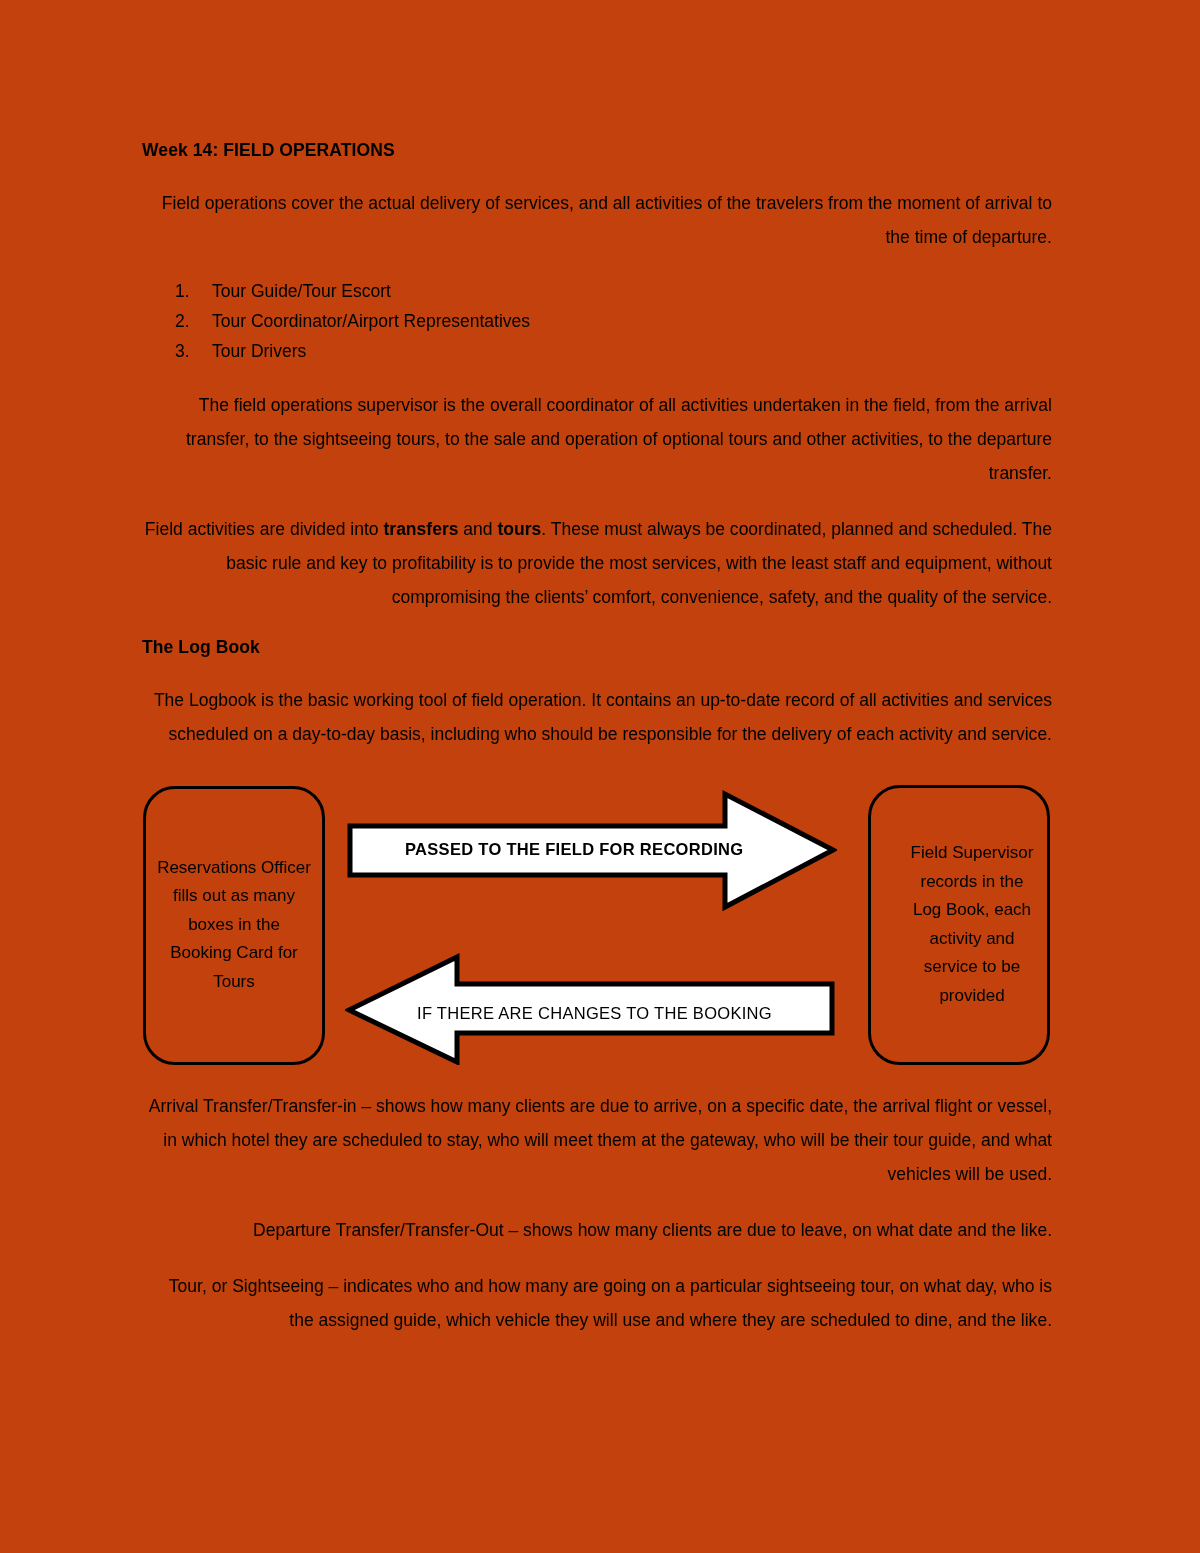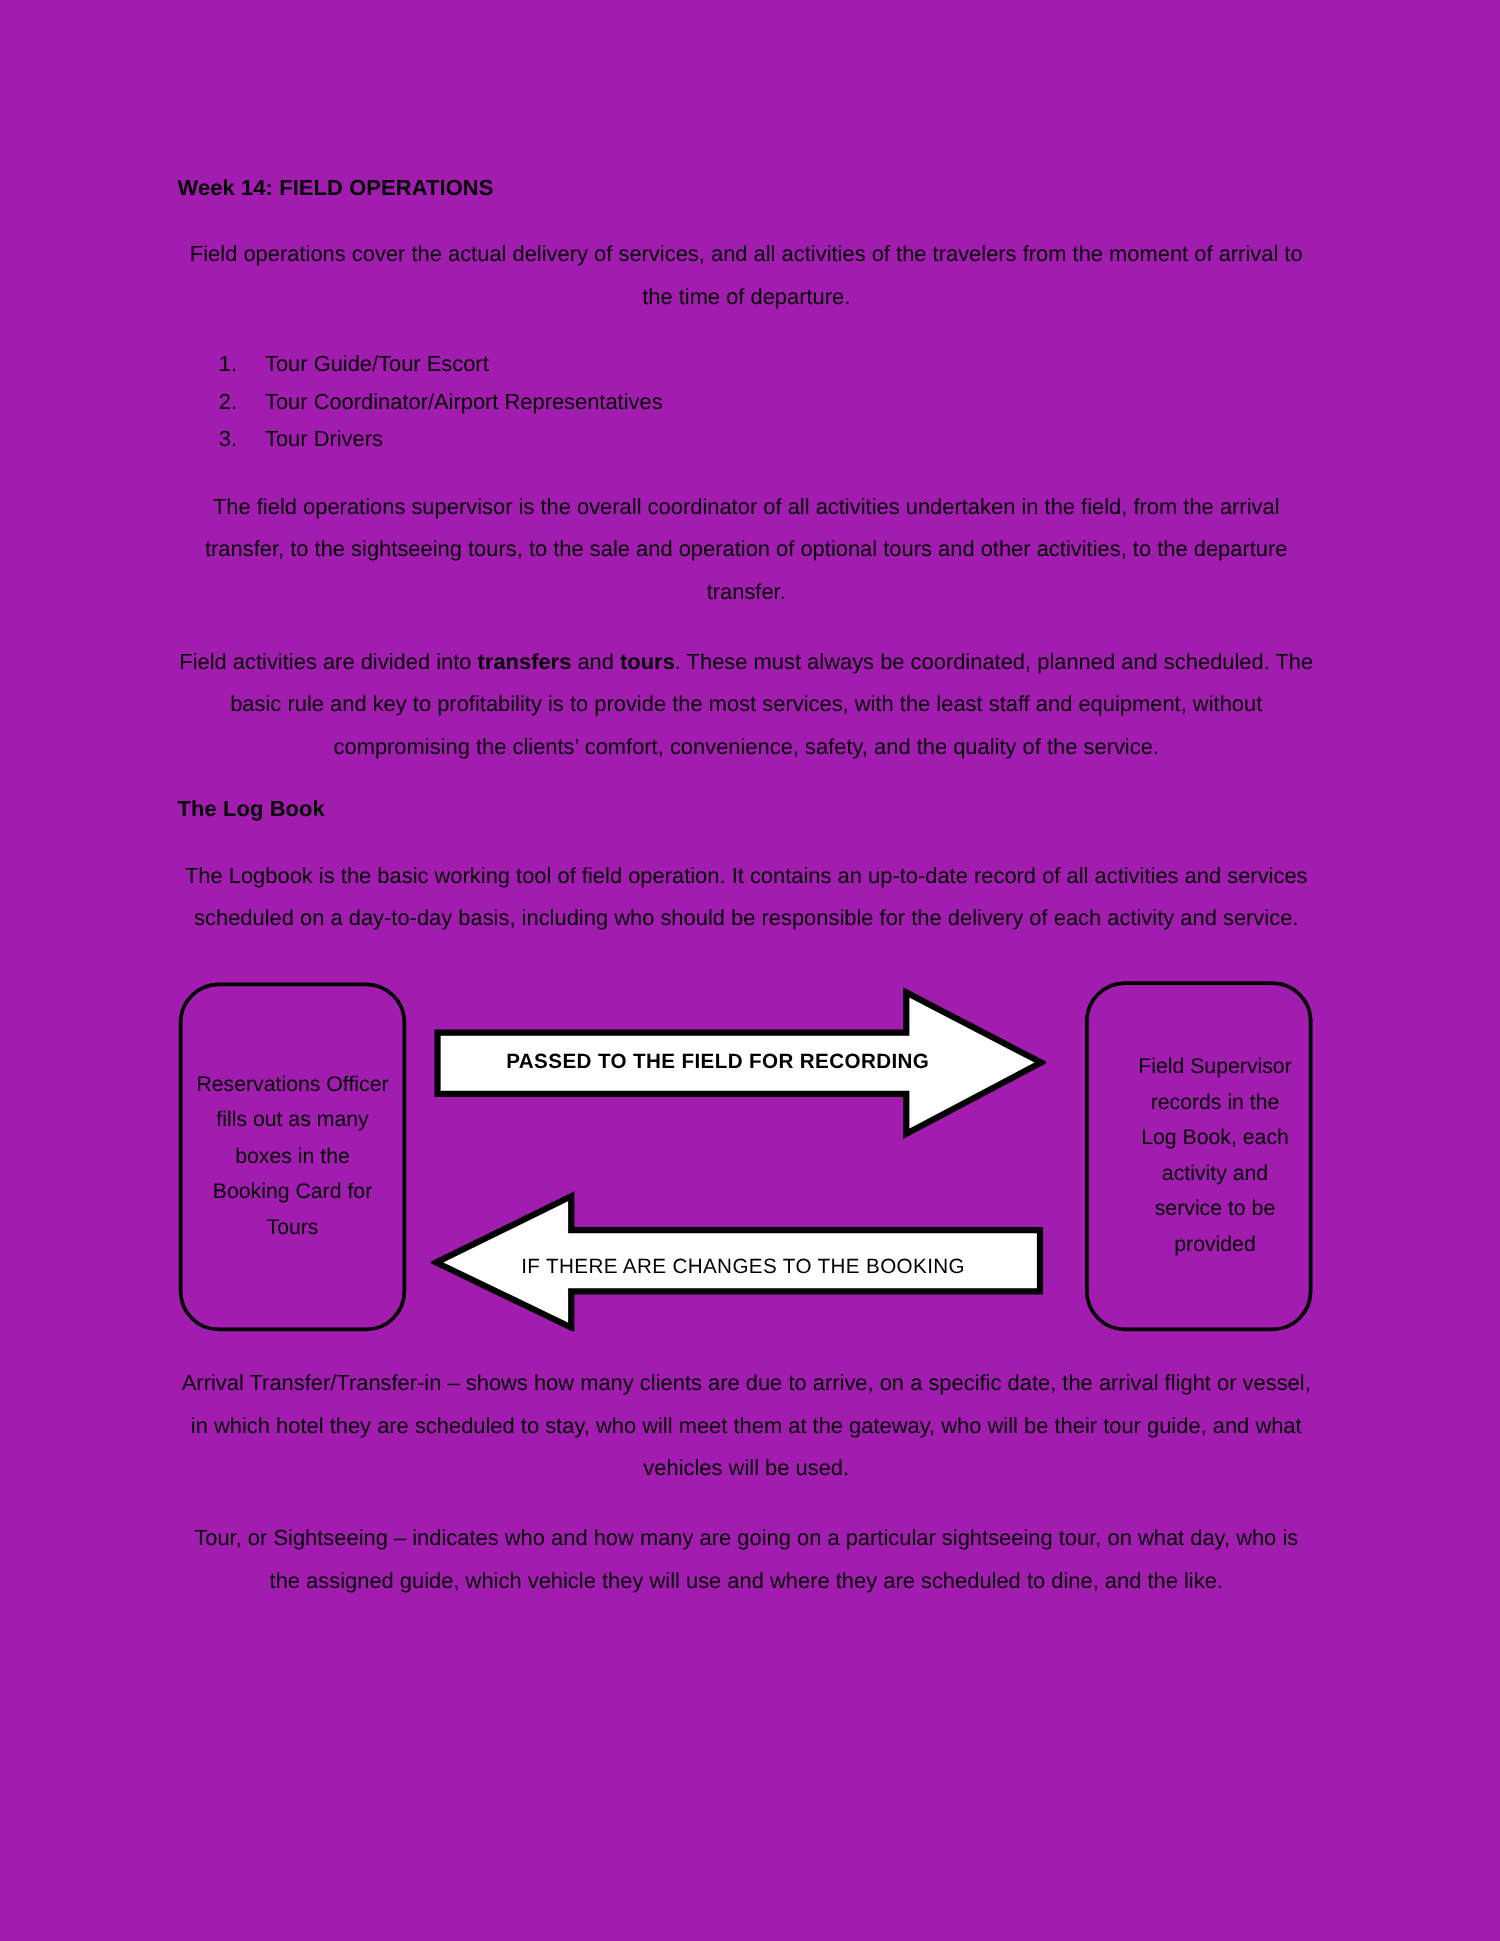--- a/index.html
+++ b/index.html
@@ -4,21 +4,21 @@
 <style>
   html, body {
     margin: 0;
     padding: 0;
     background: #ffffff;
   }
   .page {
     position: relative;
     width: 1200px;
     height: 1553px;
-    background: #a21caf;
+    background: #c2410c;
     font-family: "Liberation Sans", sans-serif;
     color: #000000;
     overflow: hidden;
   }
   .content {
     position: absolute;
     left: 142px;
     top: 139px;
     width: 910px;
   }
@@ -27,21 +27,21 @@
     font-weight: bold;
     letter-spacing: 0.1px;
     margin: 0 0 24px 0;
     line-height: 1.3;
   }
   p.body {
     font-size: 17.5px;
     font-weight: normal;
     line-height: 34px;
     margin: 0 0 22px 0;
-    text-align: center;
+    text-align: right;
     letter-spacing: 0.01px;
   }
   p.body b { font-weight: bold; }
   ol.keylist {
     margin: 0 0 22px 0;
     padding: 0;
     list-style: none;
     font-size: 17.5px;
     line-height: 30px;
   }
@@ -158,17 +158,18 @@
       </div>
 
       <div class="rbox right">
         <span>Field Supervisor records in the Log Book, each activity and service to be provided</span>
       </div>
 
     </div>
 
     <p class="body">Arrival Transfer/Transfer-in – shows how many clients are due to arrive, on a specific date, the arrival flight or vessel, in which hotel they are scheduled to stay, who will meet them at the gateway, who will be their tour guide, and what vehicles will be used.</p>
 
+    <p class="body">Departure Transfer/Transfer-Out – shows how many clients are due to leave, on what date and the like.</p>
 
     <p class="body">Tour, or Sightseeing – indicates who and how many are going on a particular sightseeing tour, on what day, who is the assigned guide, which vehicle they will use and where they are scheduled to dine, and the like.</p>
 
   </div>
 </div>
 
 </body></html>

